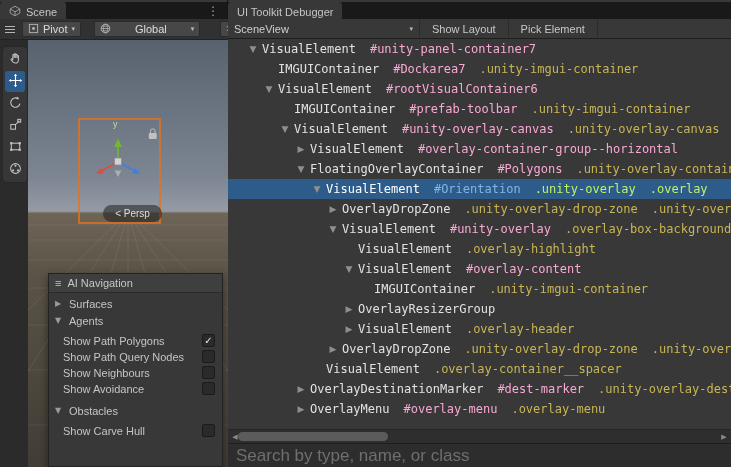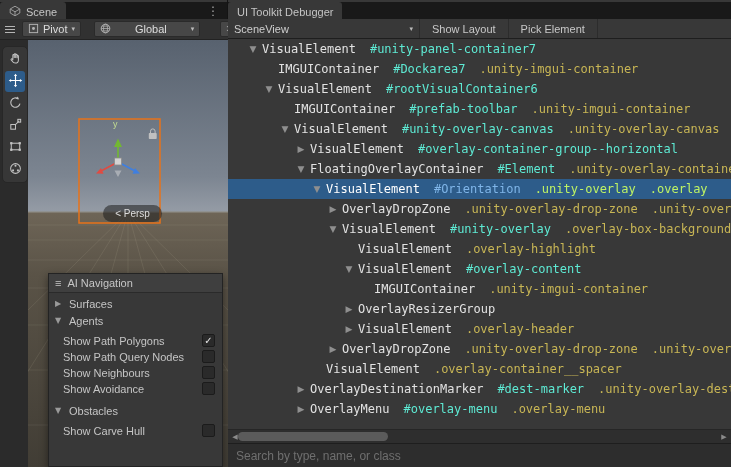--- a/index.html
+++ b/index.html
@@ -77,40 +77,40 @@
            border-right:1px solid #2c2c2c;color:#c8c8c8;cursor:pointer;}
 
   
   #tree{position:absolute;left:228px;top:39px;width:503px;height:390px;background:#383838;
         overflow:hidden;font-family:"DejaVu Sans Mono",monospace;font-size:12px;}
   .trow{height:20px;display:flex;align-items:center;white-space:nowrap;cursor:pointer;}
   .trow.sel{background:#2d5c8a;}
   .arrow{flex:0 0 18px;width:18px;text-align:center;font-size:9px;color:#8f8f8f;
          font-family:"DejaVu Sans",sans-serif;}
   .ename{color:#e2e2e2;}
-  .eid{color:#5eead4;margin-left:14px;}
+  .eid{color:#f9a8d4;margin-left:14px;}
   .ecls{color:#c8b655;margin-left:14px;}
   .sel .ename{color:#fff;}
   .sel .eid{color:#7fb5e8;}
   .sel .ecls{color:#bef264;}
 
   
   #hscroll{position:absolute;left:228px;top:429px;width:503px;height:14px;background:#2e2e2e;
            border-top:1px solid #262626;}
   .scroll-arrow{position:absolute;top:0;width:14px;height:13px;color:#8a8a8a;font-size:7px;
                 display:flex;align-items:center;justify-content:center;cursor:pointer;
                 font-family:"DejaVu Sans",sans-serif;}
   #scroll-left{left:0;}
   #scroll-right{right:0;}
   #scroll-thumb{position:absolute;left:10px;top:2px;width:150px;height:9px;background:#5b5b5b;
                 border-radius:5px;cursor:grab;}
   #searchbar{position:absolute;left:228px;top:443px;width:503px;height:24px;background:#2d2d2d;
              border-top:1px solid #1e1e1e;}
   #search-input{position:absolute;inset:0;background:transparent;border:none;outline:none;
-                padding:0 8px;color:#cccccc;font-family:"Liberation Sans",sans-serif;font-size:12px;}
+                padding:0 8px;color:#cccccc;font-family:"Liberation Sans",sans-serif;font-size:17px;}
   #search-input::placeholder{color:#6f6f6f;}
 </style>
 </head>
 <body>
 
 <div id="app">
 
   <div class="tabbar" id="tabbar-left">
     <div class="tab" id="scene-tab">
       <span>
@@ -339,21 +339,21 @@
         <span class="ecls">.unity-overlay-canvas</span>
       </div>
       <div class="trow" style="padding-left: 64px;">
         <span class="arrow">▶</span>
         <span class="ename">VisualElement</span>
         <span class="eid">#overlay-container-group--horizontal</span>
       </div>
       <div class="trow" style="padding-left: 64px;">
         <span class="arrow">▼</span>
         <span class="ename">FloatingOverlayContainer</span>
-        <span class="eid">#Element</span>
+        <span class="eid">#Polygons</span>
         <span class="ecls">.unity-overlay-container</span>
       </div>
       <div class="trow sel" style="padding-left: 80px;">
         <span class="arrow">▼</span>
         <span class="ename">VisualElement</span>
         <span class="eid">#Orientation</span>
         <span class="ecls">.unity-overlay</span>
         <span class="ecls">.overlay</span>
       </div>
       <div class="trow" style="padding-left: 96px;">

